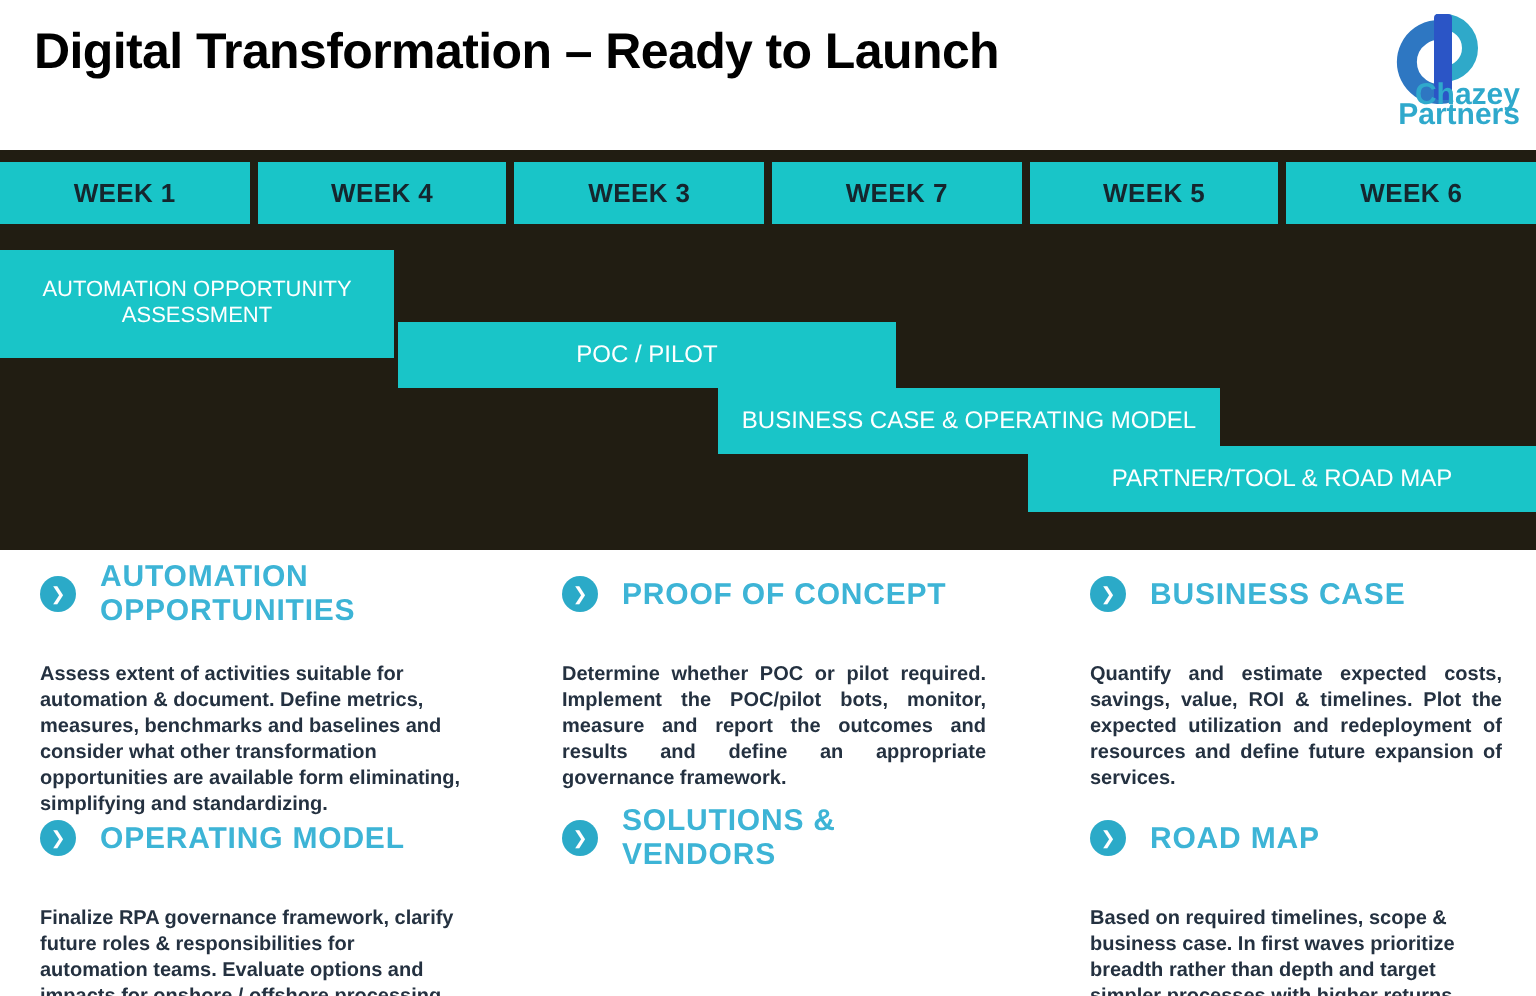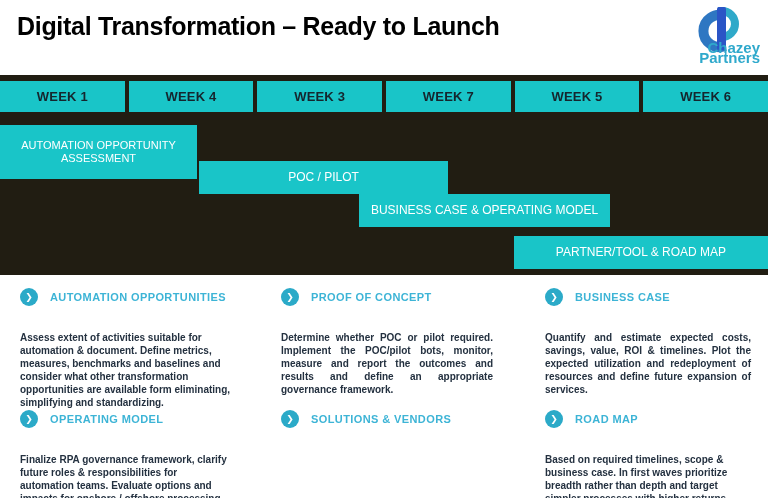--- a/index.html
+++ b/index.html
@@ -36,21 +36,21 @@
   }
   .bar-1{font-size:11px;}
   
   .section{position:absolute;width:212px;}
   .sec-head{display:flex;align-items:center;gap:12px;height:18px;}
   .chevron-circle{
     width:18px;height:18px;border-radius:50%;background:#2baac8;flex:0 0 18px;
     display:flex;align-items:center;justify-content:center;
     color:#ffffff;font-size:9px;font-weight:bold;line-height:18px;
   }
-  .sec-title{font-size:11px;font-weight:bold;color:#3db4d6;letter-spacing:0.4px;}
+  .sec-title{font-size:15px;font-weight:bold;color:#3db4d6;letter-spacing:0.4px;}
   .sec-body{
     margin-top:25px;font-size:10px;font-weight:bold;color:#243140;line-height:13px;
   }
   .justify .sec-body{text-align:justify;}
   .r1c1{left:20px;top:288px;}
   .r1c2{left:281px;top:288px;}
   .r1c3{left:545px;top:288px;width:206px;}
   .r2c1{left:20px;top:410px;}
   .r2c2{left:281px;top:410px;}
   .r2c3{left:545px;top:410px;width:206px;}
@@ -83,21 +83,21 @@
     <div class="week">WEEK 5</div>
     <div class="week">WEEK 6</div>
   </div>
 
   <div class="bar bar-1" style="left: 0px; top: 50px; width: 197px; height: 54px;">AUTOMATION OPPORTUNITY ASSESSMENT</div>
 
   <div class="bar" style="left: 199px; top: 86px; width: 249px; height: 33px;">POC / PILOT</div>
 
   <div class="bar" style="left: 320px; top: 119px; width: 251px; height: 33px; margin-left: 39px;">BUSINESS CASE &amp; OPERATING MODEL</div>
 
-  <div class="bar" style="left: 514px; top: 161px; width: 254px; height: 33px;">PARTNER/TOOL &amp; ROAD MAP</div>
+  <div class="bar" style="left: 514px; top: 148px; width: 254px; height: 33px;">PARTNER/TOOL &amp; ROAD MAP</div>
 </div>
 
 <div class="section r1c1">
   <div class="sec-head">
     <span class="chevron-circle">❯</span>
     <span class="sec-title">AUTOMATION OPPORTUNITIES</span>
   </div>
   <div class="sec-body">Assess extent of activities suitable for automation &amp; document.  Define metrics, measures, benchmarks and baselines and consider what other transformation opportunities are available form eliminating, simplifying and standardizing.</div>
 </div>
 

